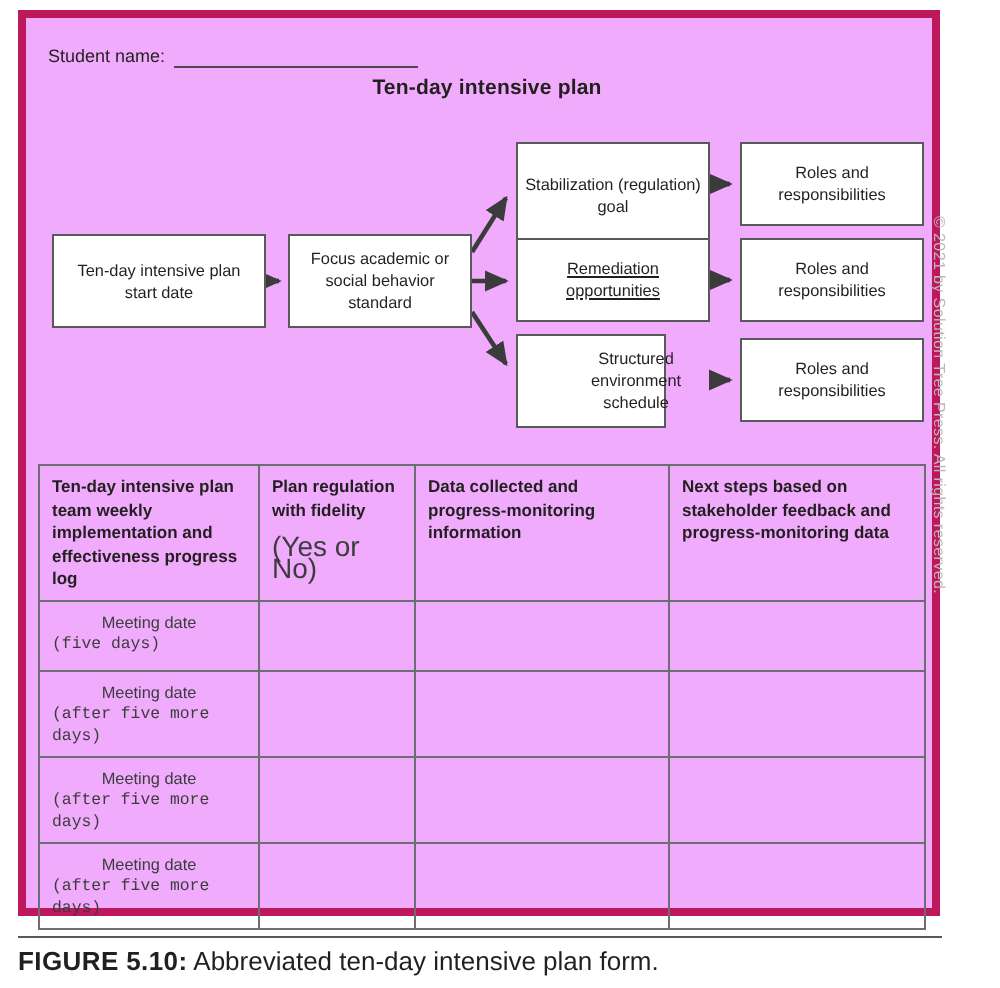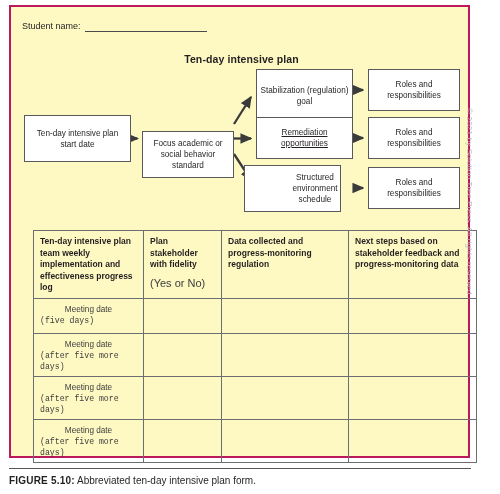--- a/index.html
+++ b/index.html
@@ -16,23 +16,23 @@
     overflow: hidden;
   }
 
   
   #form-frame {
     position: absolute;
     left: 9px;
     top: 5px;
     width: 461px;
     height: 453px;
-    border: 2px solid #be185d;
+    border: 4px solid #be185d;
     box-sizing: border-box;
-    background: #fef9c3;
+    background: #f0abfc;
   }
 
   
   #name-row {
     position: absolute;
     left: 11px;
     top: 9px;
     width: 440px;
     height: 16px;
   }
@@ -57,21 +57,21 @@
   }
   #student-name-field { left: 0px; }
   #student-name-field .name-rule { width: 122px; }
   #team-member-name-field { left: 223px; }
   #team-member-name-field .name-rule { width: 128px; }
 
   
   #plan-title {
     position: absolute;
     left: 0;
-    top: 46px;
+    top: 29px;
     width: 461px;
     text-align: center;
     font-size: 10.5px;
     font-weight: bold;
     letter-spacing: 0.1px;
     color: #231f20;
   }
 
   
   #flow-diagram {
@@ -89,39 +89,39 @@
     display: flex;
     align-items: center;
     justify-content: center;
     text-align: center;
     font-size: 8.2px;
     line-height: 11px;
     color: #231f20;
     padding: 2px 3px;
   }
   #box-start       { left: 13px;  top: 53px;  width: 107px; height: 47px; }
-  #box-focus       { left: 131px; top: 53px;  width: 92px;  height: 47px; margin-top: 16px; }
+  #box-focus       { left: 131px; top: 53px;  width: 92px;  height: 47px; }
   #box-stabilization { left: 245px; top: 7px;  width: 97px;  height: 54px; }
   #box-remediation   { left: 245px; top: 55px; width: 97px;  height: 42px; text-decoration: underline; }
-  #box-structured    { left: 233px; top: 103px; width: 97px; height: 47px; padding-left: 48px; }
+  #box-structured    { left: 245px; top: 103px; width: 75px; height: 47px; padding-left: 48px; }
   #box-roles-1 { left: 357px; top: 7px;   width: 92px; height: 42px; }
   #box-roles-2 { left: 357px; top: 55px;  width: 92px; height: 42px; }
   #box-roles-3 { left: 357px; top: 105px; width: 92px; height: 42px; }
 
   #flow-arrows {
     position: absolute;
     left: 0; top: 0;
     width: 461px; height: 160px;
     pointer-events: none;
   }
 
   
   #progress-log-table {
     position: absolute;
-    left: 22px;
+    left: 6px;
     top: 223px;
     width: 443px;
     border-collapse: collapse;
     table-layout: fixed;
   }
   #progress-log-table td,
   #progress-log-table th {
     border: 1px solid #6d6e71;
     box-sizing: border-box;
     vertical-align: top;
@@ -134,21 +134,21 @@
     font-weight: bold;
     color: #231f20;
   }
   .col-1 { width: 110px; }
   .col-2 { width: 78px; }
   .col-3 { width: 127px; }
   .col-4 { width: 128px; }
   .header-sub {
     display: block;
     font-weight: normal;
-    font-size: 11px;
+    font-size: 14px;
     line-height: 11px;
     margin-top: 7px;
     color: #3c3c3c;
   }
   .meeting-cell {
     font-size: 8.2px;
     line-height: 11px;
     color: #3c3c3c;
     height: 35px;
   }
@@ -177,21 +177,21 @@
     left: 9px;
     top: 468px;
     width: 462px;
     border-top: 1.3px solid #58595b;
   }
   #figure-caption {
     position: absolute;
     left: 9px;
     top: 474px;
     width: 470px;
-    font-size: 10px;
+    font-size: 13px;
     line-height: 13px;
     color: #231f20;
   }
   #figure-caption-label {
     font-weight: bold;
     letter-spacing: 0.2px;
   }
   #figure-caption-text { }
 </style>
 </head>
@@ -242,25 +242,25 @@
     <div class="flow-box" id="box-roles-3">Roles and responsibilities</div>
   </div>
 
   <table id="progress-log-table">
     <thead>
       <tr>
         <th class="col-1">
           <span>Ten-day intensive plan team weekly implementation and effectiveness progress log</span>
         </th>
         <th class="col-2">
-          <span>Plan stakeholder with fidelity</span>
+          <span>Plan regulation with fidelity</span>
           <span class="header-sub">(Yes or No)</span>
         </th>
         <th class="col-3">
-          <span>Data collected and progress-monitoring regulation</span>
+          <span>Data collected and progress-monitoring information</span>
         </th>
         <th class="col-4">
           <span>Next steps based on stakeholder feedback and progress-monitoring data</span>
         </th>
       </tr>
     </thead>
     <tbody>
       <tr>
         <td class="col-1 meeting-cell">
           <span class="meeting-main">Meeting date</span>

